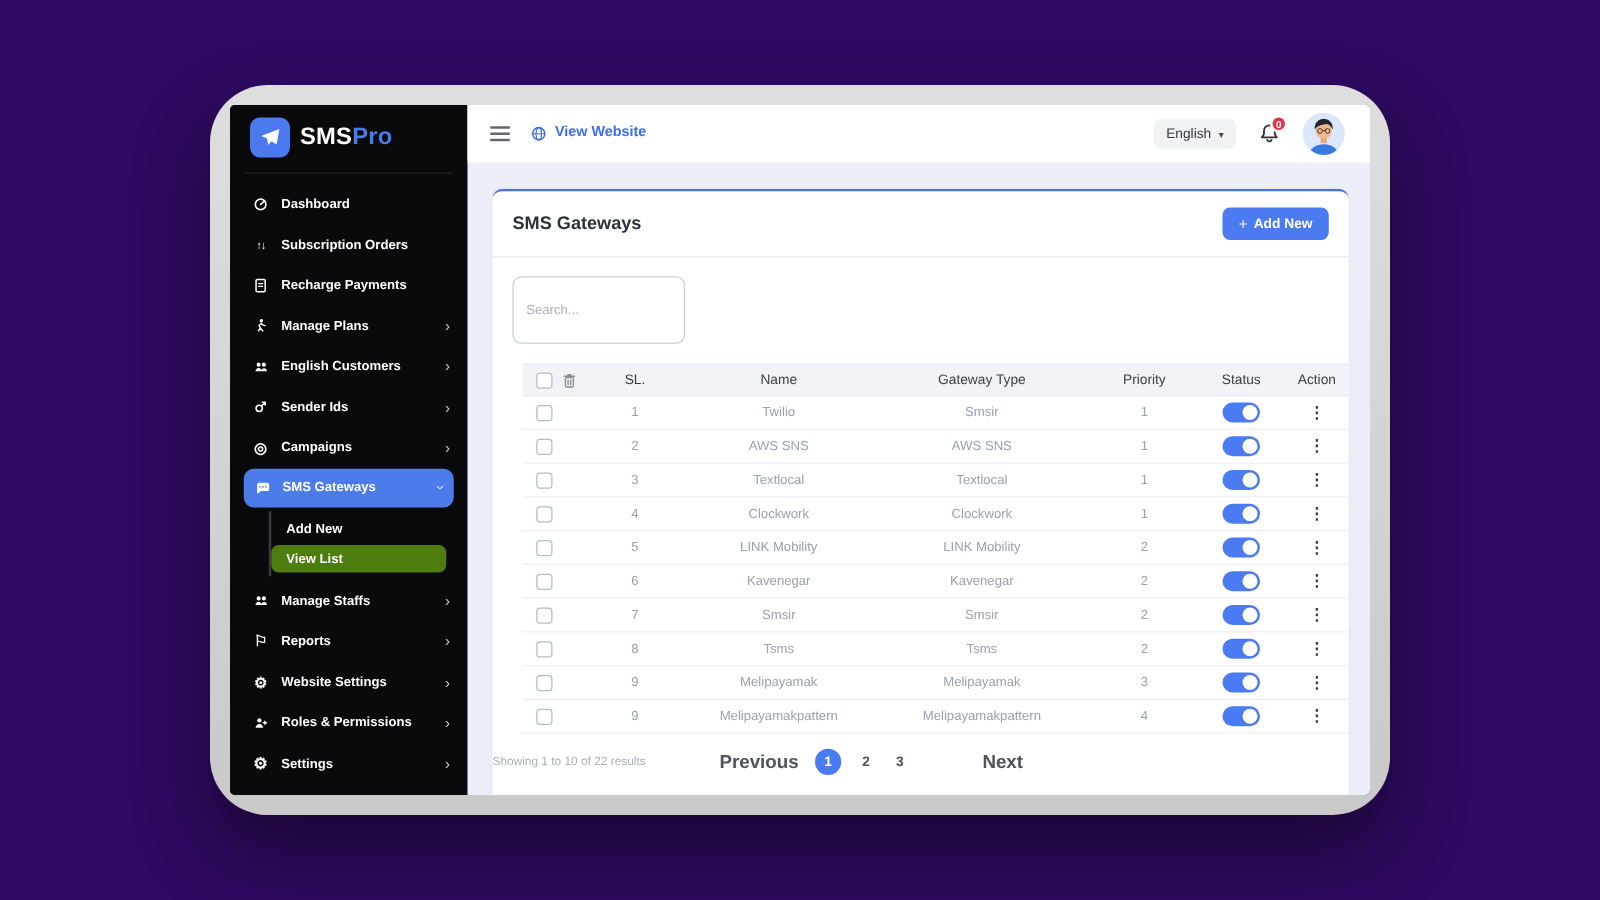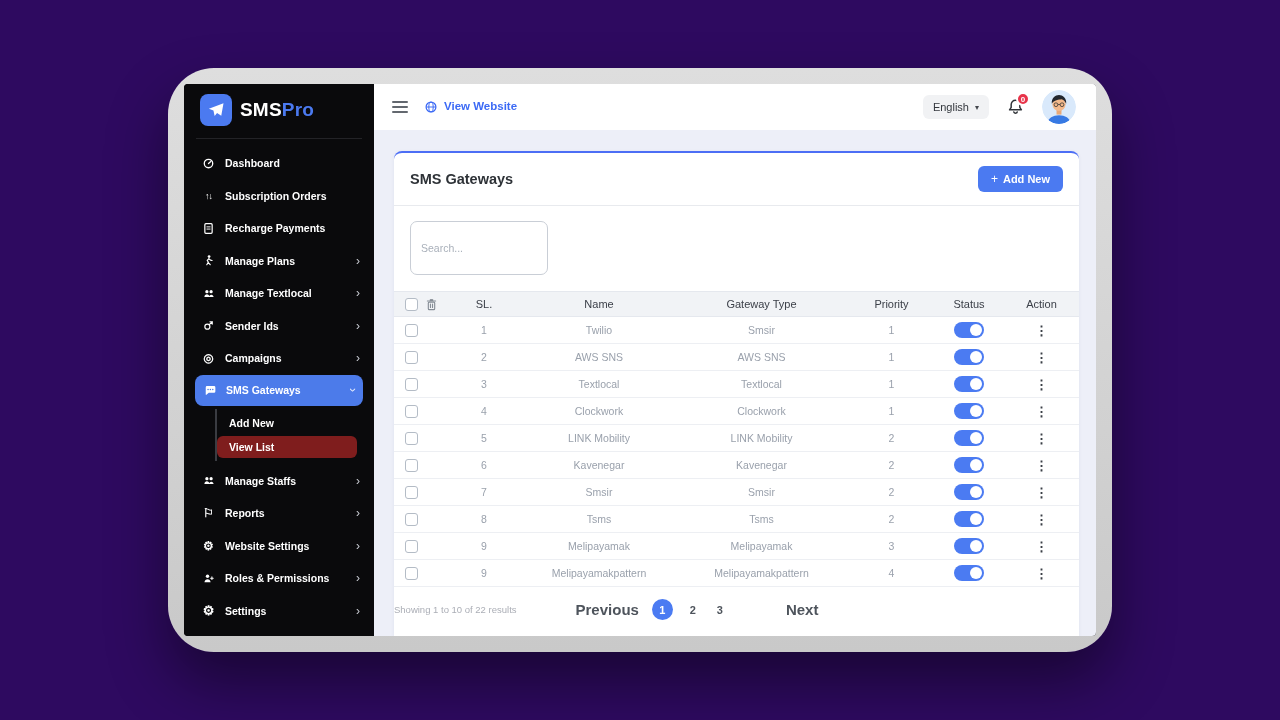--- a/index.html
+++ b/index.html
@@ -32,21 +32,21 @@
     font-size:11px; color:#fff; flex-shrink:0; }
   .nav-item .chev { margin-left:auto; color:#c9ccd3; font-size:12px; font-weight:400; line-height:1; }
   .chev.down { display:inline-block; transform:rotate(90deg); }
   .nav-item.active { background:#4c7bea; border-radius:8px; margin:0 11px; height:31px;
     padding:0 8px 0 7px; }
   .nav-item.active .chev { color:#e8edfb; }
 
   .submenu { margin:3px 0 4px 31px; border-left:2px solid #3a3c42; padding:2px 0; }
   .submenu-item { height:24px; display:flex; align-items:center; padding:0 12px;
     font-size:10.5px; font-weight:700; color:#fff; cursor:pointer; }
-  .submenu-item.active { background:#7f1d1d; border-radius:6px; margin:1px 17px 1px 0; height:22px; }
+  .submenu-item.active { background:#4d7c0f; border-radius:6px; margin:1px 17px 1px 0; height:22px; }
 
   
   .main { flex:1; display:flex; flex-direction:column; background:#edeff8; min-width:0; }
 
   .topbar { height:46px; background:#fff; display:flex; align-items:center;
     padding:0 20px 0 18px; gap:16px; flex-shrink:0; }
   .hamburger { display:flex; flex-direction:column; gap:3px; cursor:pointer; padding:3px 0; }
   .hamburger span { width:16px; height:2px; background:#63686f; border-radius:1px; }
   .view-website { display:flex; gap:6px; color:#3c6af5;
     font-size:11.5px; font-weight:700; cursor:pointer; }
@@ -69,21 +69,21 @@
     font-size:11px; font-weight:600; padding:7px 13px; display:flex; align-items:center; gap:5px;
     cursor:pointer; font-family:inherit; }
   .add-btn .plus { font-size:12px; font-weight:400; line-height:1; }
   .head-divider { height:1px; background:#e8eaee; }
   .search-wrap { padding:15px 16px 0; }
   .search-input { width:138px; padding:20px 10px; font-size:10.5px; color:#333;
     border:1px solid #c9ced6; border-radius:7px; outline:none; font-family:inherit; }
   .search-input::placeholder { color:#a9b0ba; }
 
   
-  .table { margin-top:16px; }
+  .table { margin-top:16px;padding-left:24px; }
   .trow { display:flex; align-items:center; height:27px; border-bottom:1px solid #edeff3;
     font-size:10.5px; color:#9aa1ac; }
   .thead { background:#f1f3f6; height:26px; border-top:1px solid #e5e8ee;
     border-bottom:1px solid #e5e8ee; color:#3c4049; font-size:11px; }
   .col-cb { width:24px; display:flex; justify-content:flex-end; }
   .col-trash { width:26px; display:flex; justify-content:center; }
   .col-sl { width:80px; text-align:center; }
   .col-name { width:150px; text-align:center; overflow:hidden; white-space:nowrap; }
   .col-type { width:175px; text-align:center; overflow:hidden; white-space:nowrap; }
   .col-priority { width:85px; text-align:center; }
@@ -165,21 +165,21 @@
         </div>
 
         <div class="nav-item">
           <span class="icon-slot">
             <svg width="14" height="13" viewBox="0 0 16 16">
                 <circle cx="5.4" cy="5.8" r="2" fill="#fff"></circle>
                 <circle cx="10.6" cy="5.8" r="2" fill="#fff"></circle>
                 <path d="M2.3 12.3c.2-2.1 1.5-3.3 3.1-3.3 1.7 0 3 1.2 3.2 3.3zM8 12.3c.3-1.7 1.3-2.9 2.8-2.9 1.6 0 2.7 1.2 2.9 2.9z" fill="#fff"></path>
               </svg>
           </span>
-          <span>Manage Textlocal</span>
+          <span>English Customers</span>
           <span class="chev">›</span>
         </div>
 
         <div class="nav-item">
           <span class="icon-slot">
             <svg width="13" height="13" viewBox="0 0 16 16">
                 <circle cx="6.6" cy="9.4" r="3.1" fill="none" stroke="#fff" stroke-width="1.5"></circle>
                 <path d="M9 7L12.6 3.4M12.6 3.4h-2.8M12.6 3.4v2.8" stroke="#fff" stroke-width="1.5" fill="none" stroke-linecap="round" stroke-linejoin="round"></path>
               </svg>
           </span>

